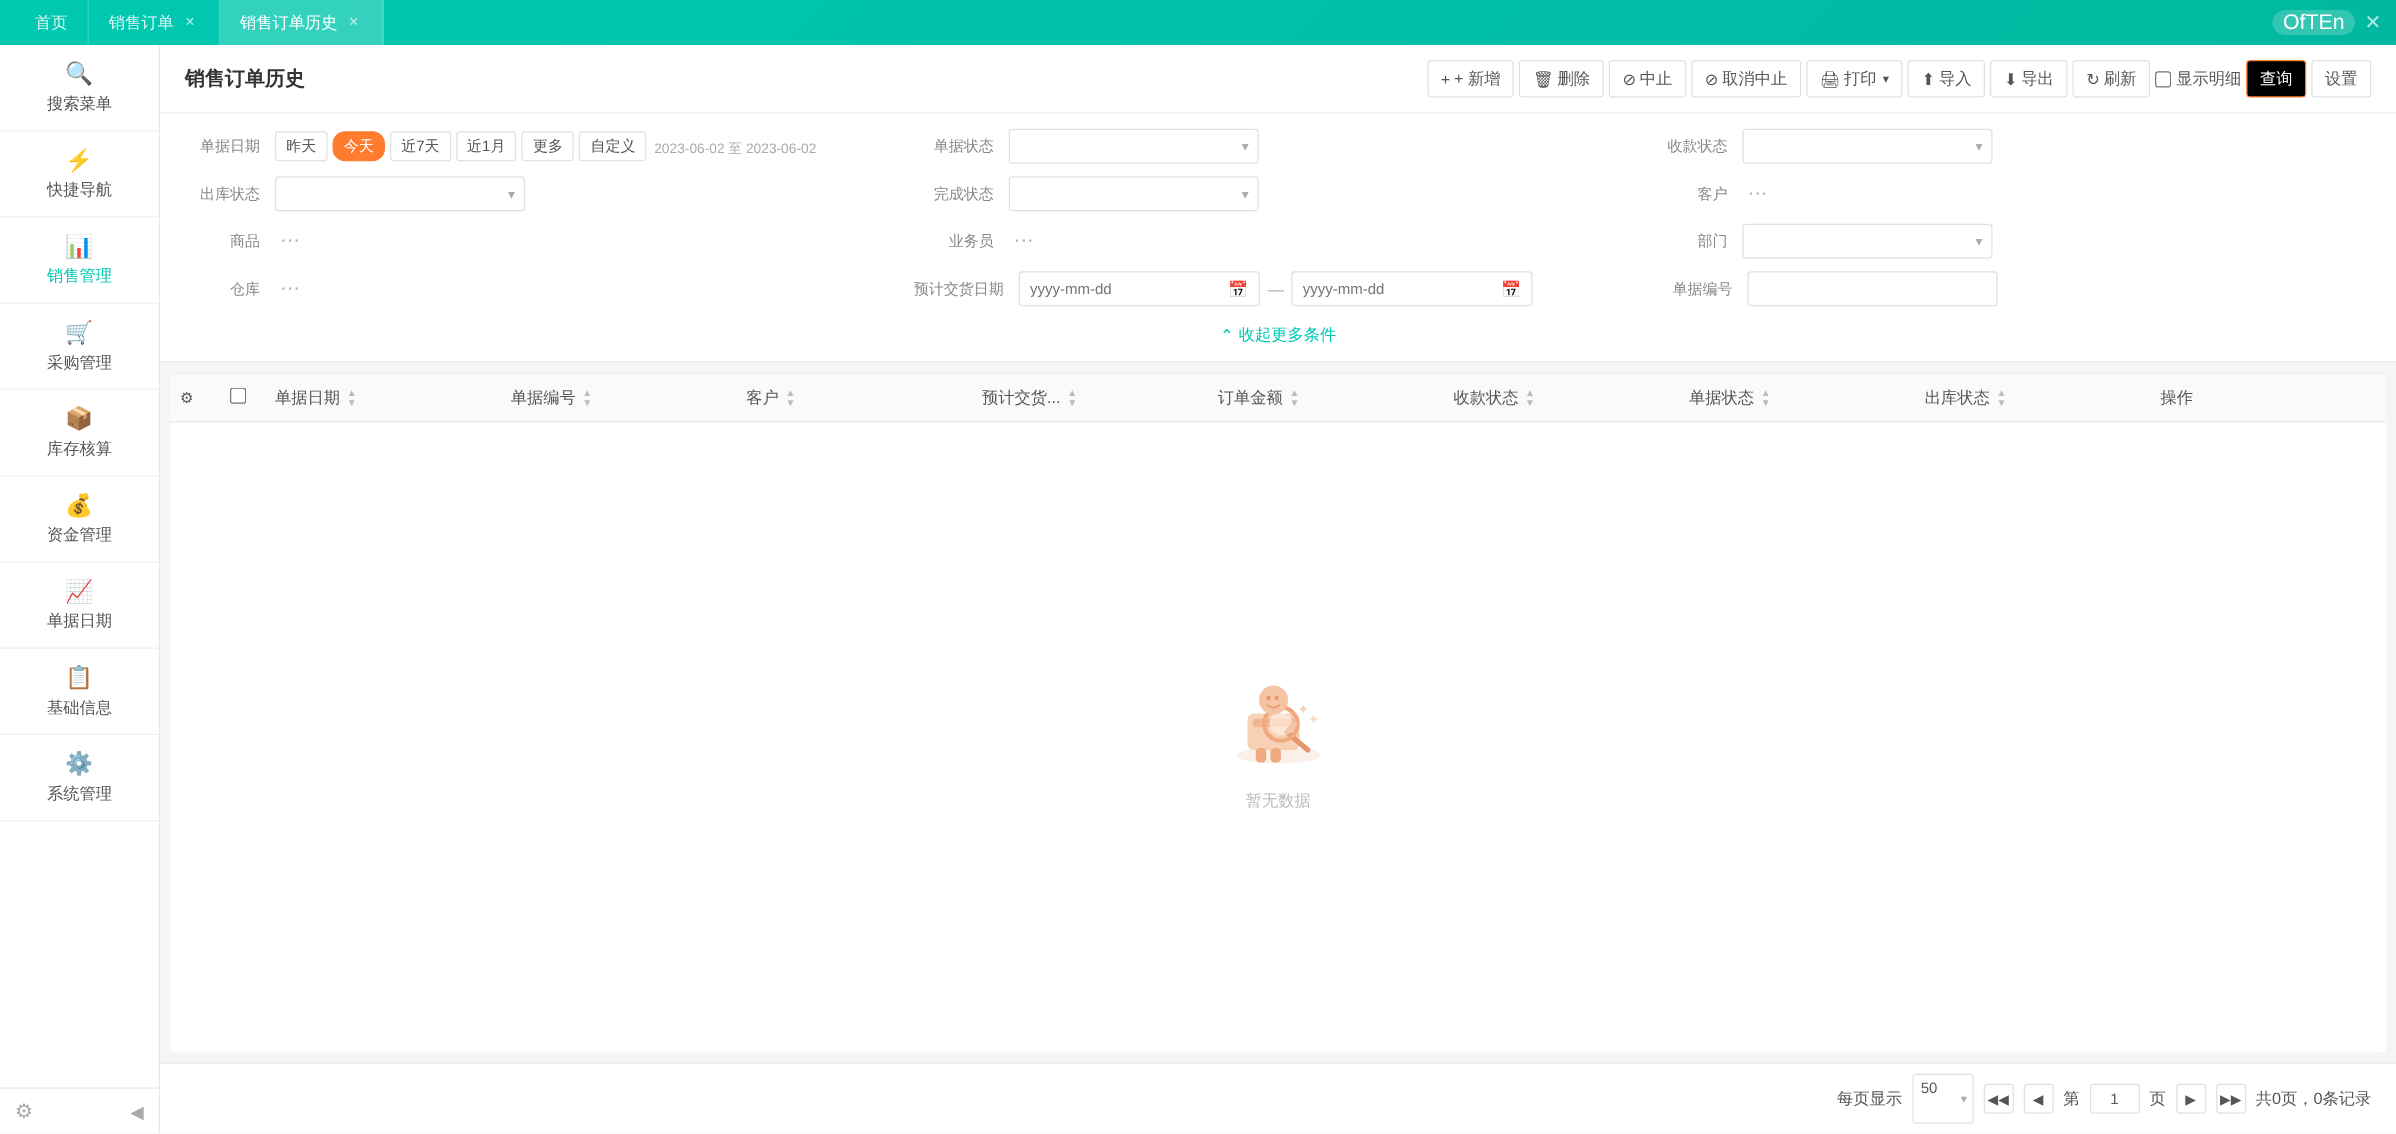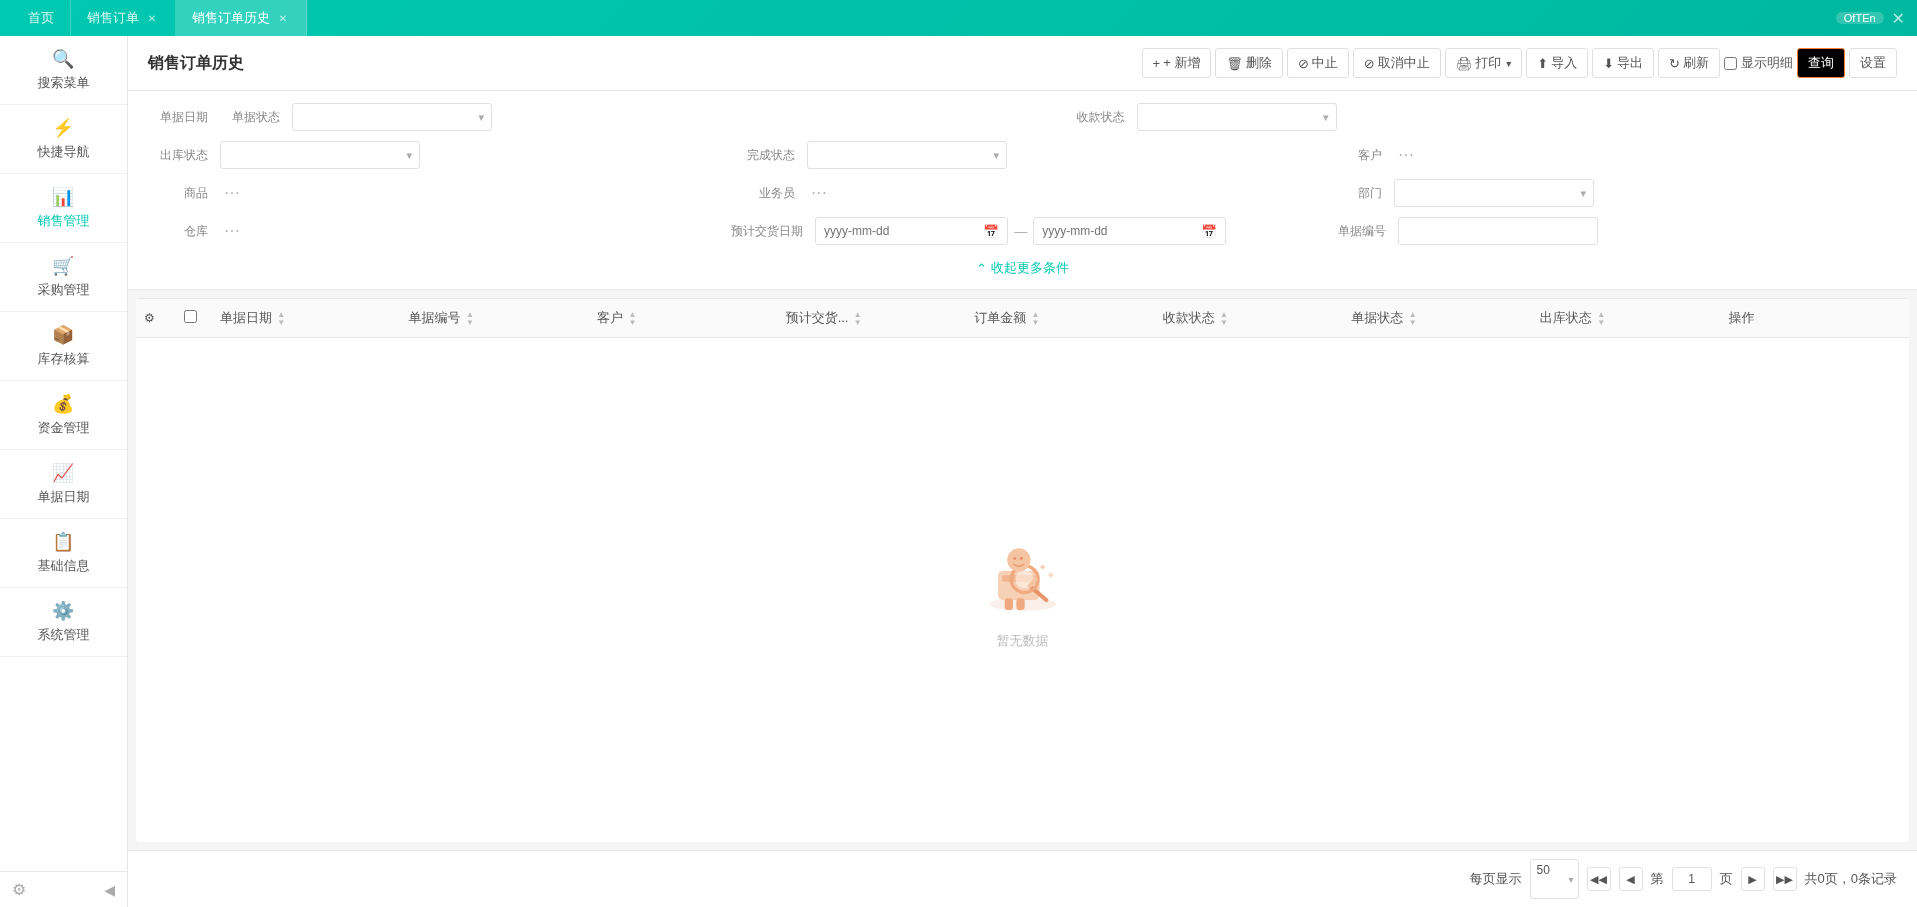--- a/index.html
+++ b/index.html
@@ -39,21 +39,21 @@
       font-size: 10px;
       color: rgba(255,255,255,0.7);
       cursor: pointer;
     }
     .top-bar-right { display: flex; align-items: center; gap: 8px; color: rgba(255,255,255,0.8); font-size: 11px; }
     .often-badge {
       background: rgba(255,255,255,0.2);
       padding: 0 8px;
       border-radius: 10px;
       color: #fff;
-      font-size: 11px;
+      font-size: 17px;
     }
 
     
     .main-layout { display: flex; flex: 1; overflow: hidden; }
 
     
     .sidebar {
       width: 128px;
       background: #fff;
       border-right: 1px solid #e8e8e8;
@@ -420,20 +420,33 @@
             <span>设置</span>
           </button>
         </div>
       </div>
     </div>
 
     <div class="filter-area">
 
       <div class="filter-row">
         <span class="filter-label">单据日期</span>
+        <div class="filter-control">
+          <div class="date-quick-btns">
+            <button class="quick-btn">昨天</button>
+            <button class="quick-btn active">今天</button>
+            <button class="quick-btn">近7天</button>
+            <button class="quick-btn">近1月</button>
+            <button class="quick-btn">更多</button>
+            <button class="quick-btn">自定义</button>
+          </div>
+          <div class="date-display-area">
+            <span class="filter-date-text">2023-06-02 至 2023-06-02</span>
+          </div>
+        </div>
 
         <span class="filter-label">单据状态</span>
         <div class="filter-control">
           <div class="select-wrapper">
             <select class="filter-select" style="min-width:200px;">
               <option value=""></option>
             </select>
           </div>
         </div>
 

